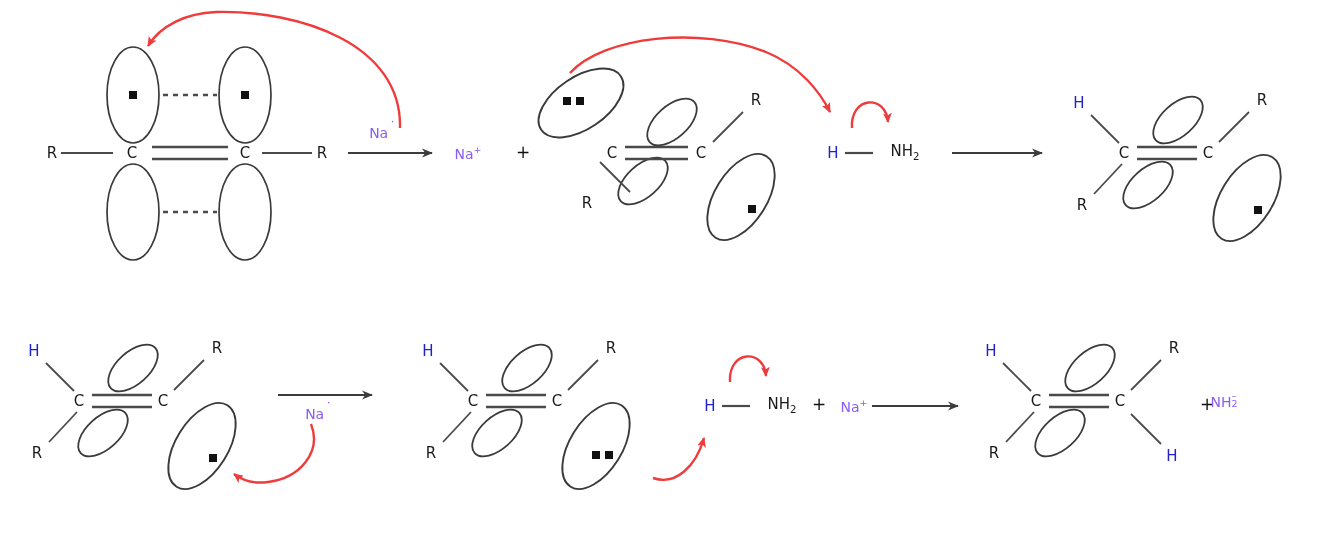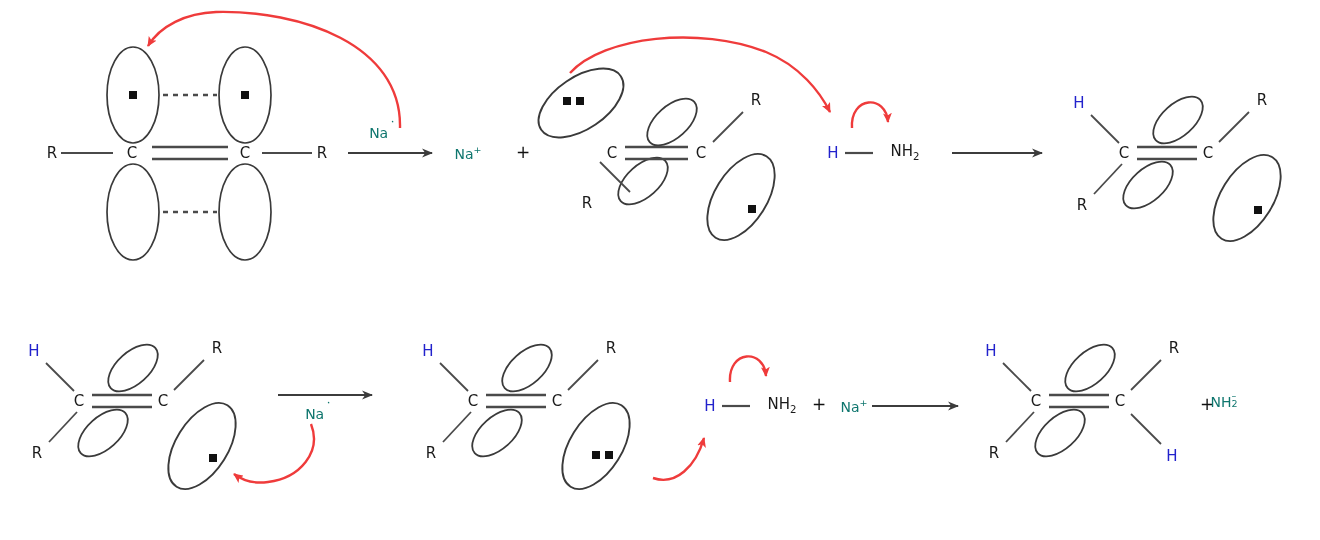--- a/index.html
+++ b/index.html
@@ -28,21 +28,21 @@
     white-space: nowrap;
     line-height: 1;
     transform: translate(-50%, -50%);
     letter-spacing: 0px;
   }
   .atom-label.blue { color: #2222cc; }
   .reagent-label {
     position: absolute;
     font-family: "DejaVu Sans", sans-serif;
     font-size: 14px;
-    color: #0f766e;
+    color: #8b5cf6;
     white-space: nowrap;
     line-height: 1;
     transform: translate(-50%, -50%);
   }
   .plus-label {
     position: absolute;
     font-family: "DejaVu Sans", sans-serif;
     font-size: 17px;
     color: #111111;
     transform: translate(-50%, -50%);

